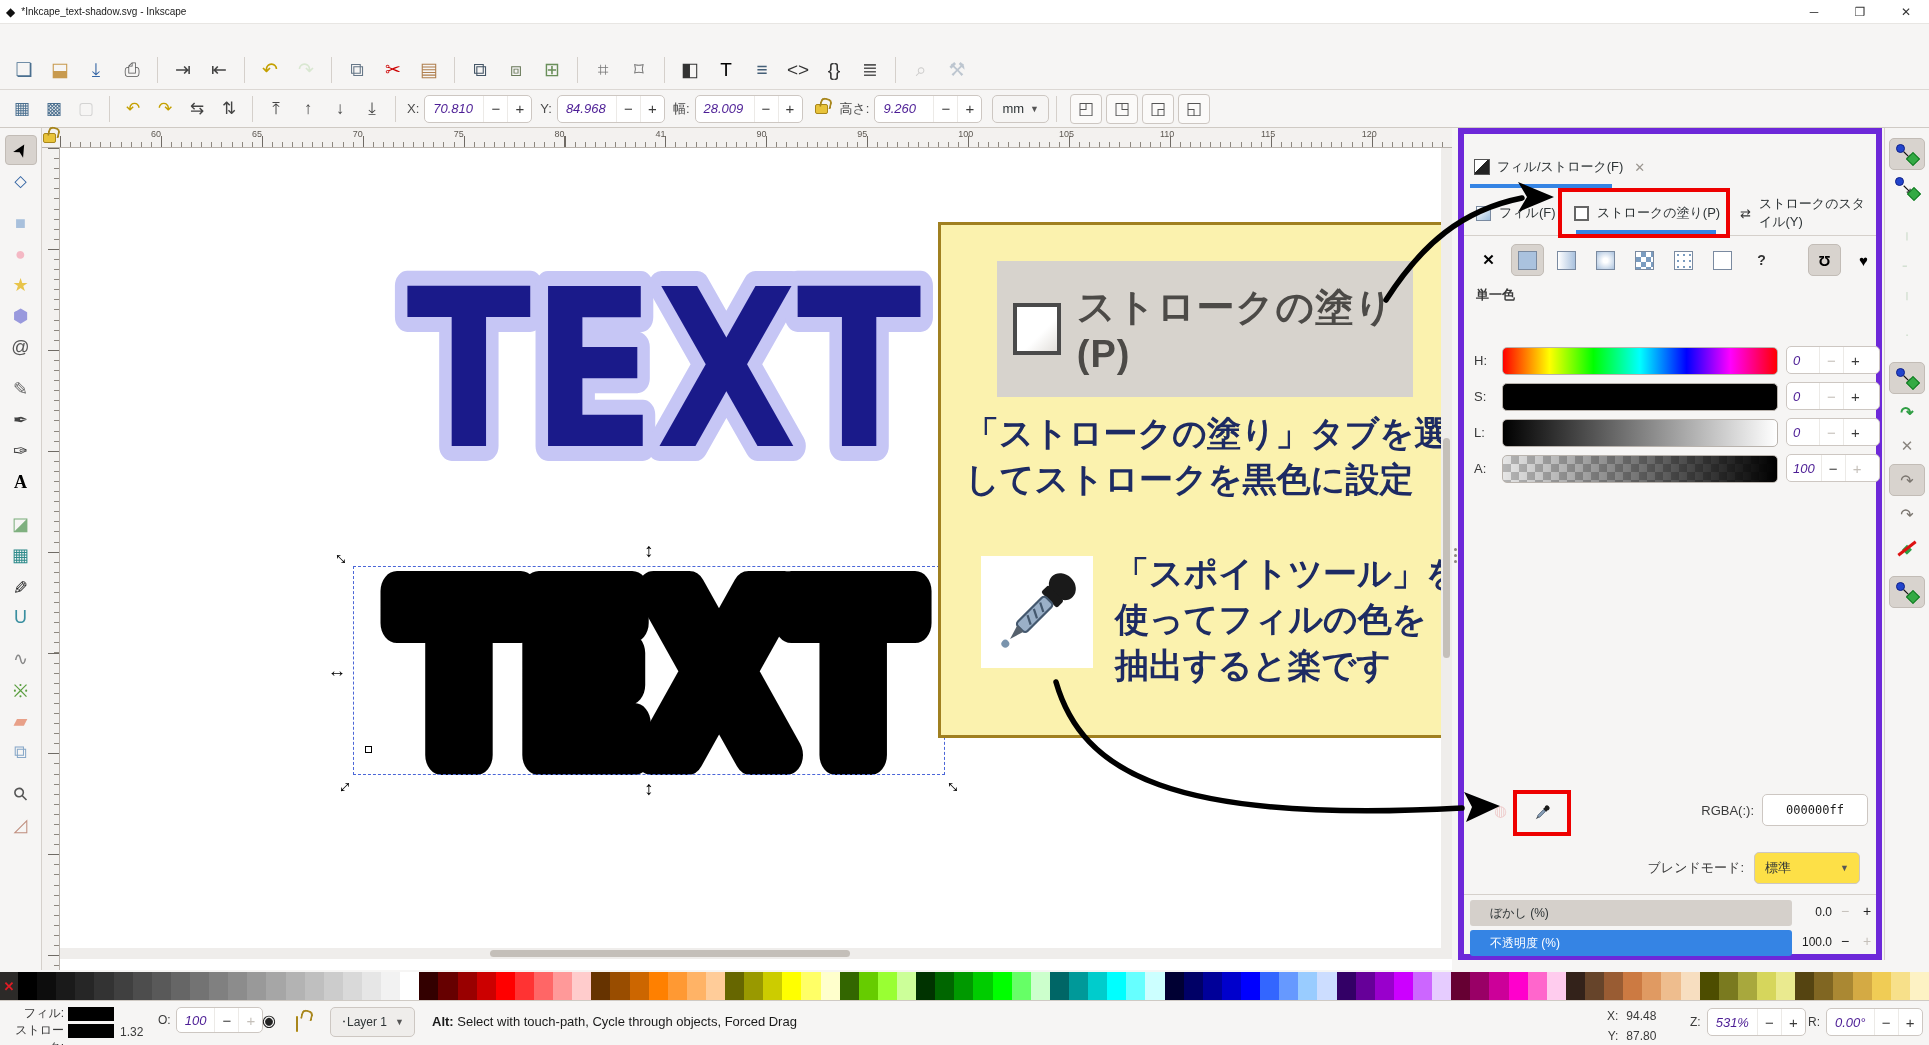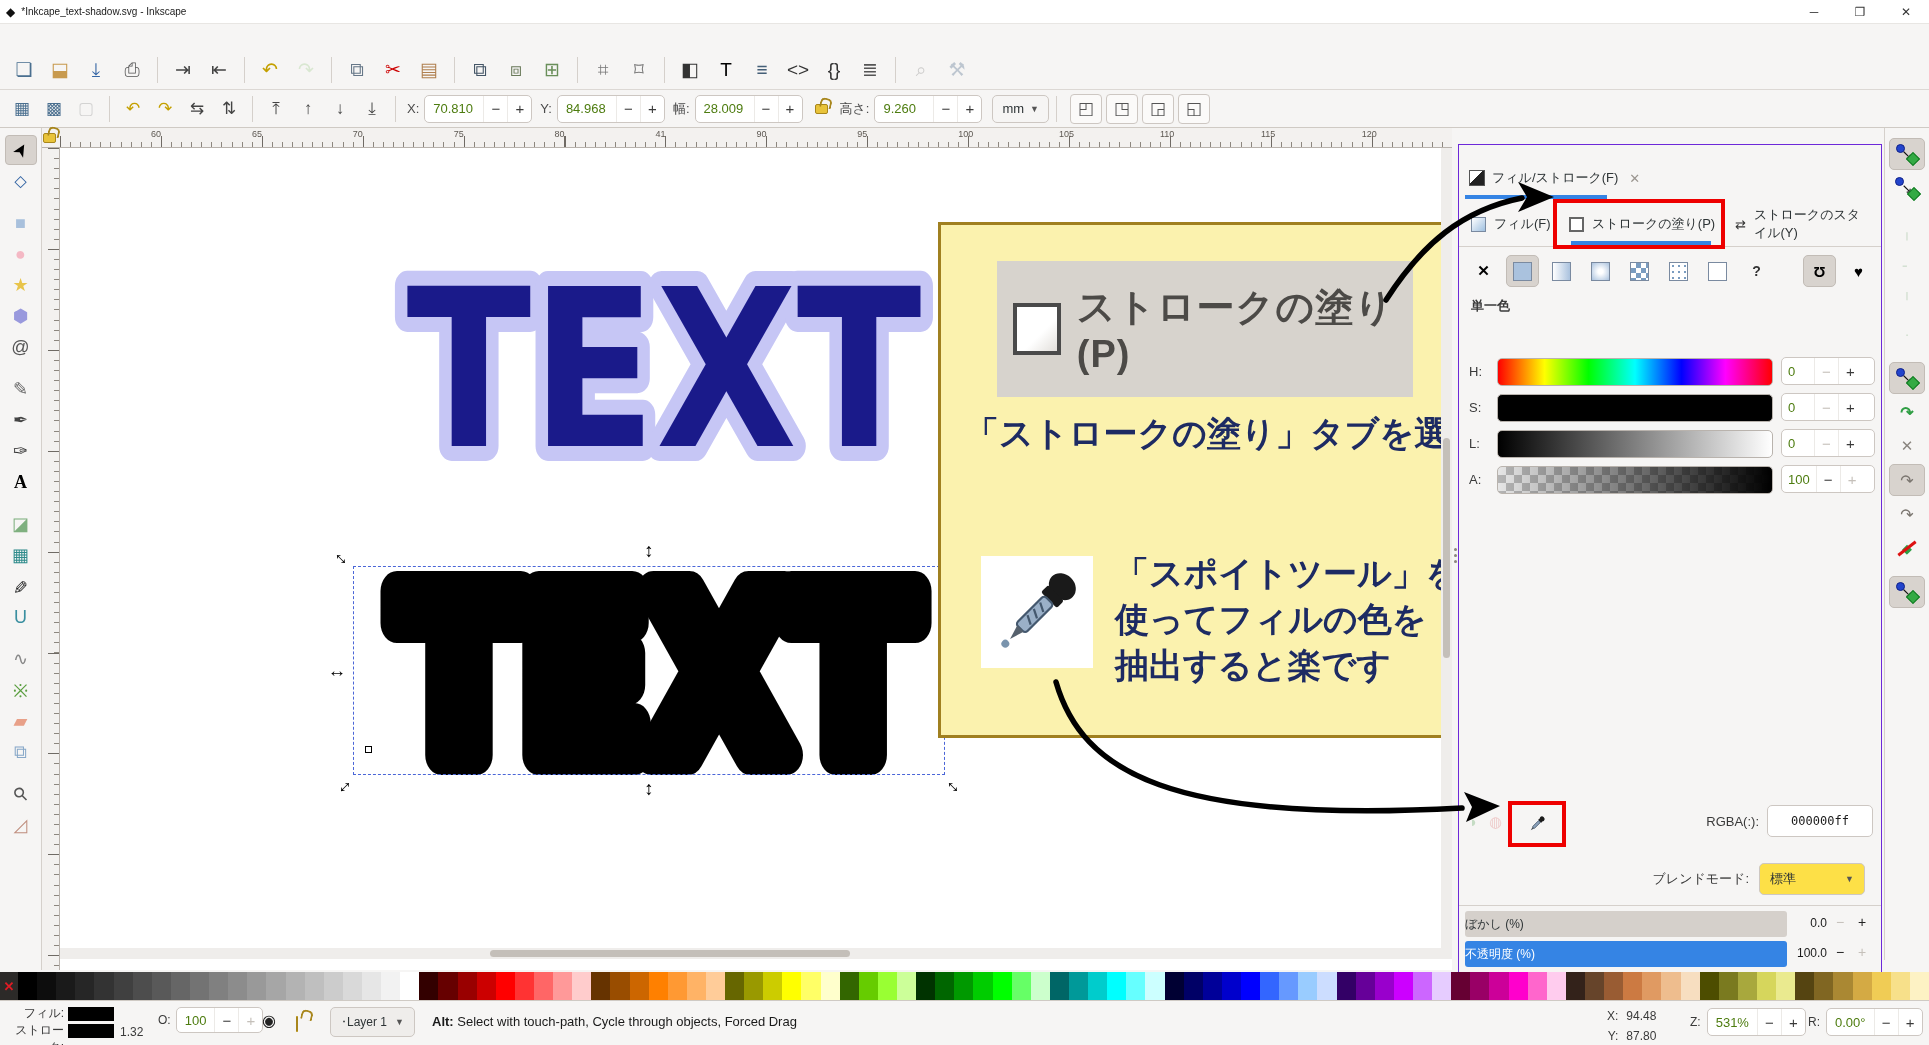--- a/index.html
+++ b/index.html
@@ -20,21 +20,21 @@
   
   .cmdbar { position:absolute; left:0; top:50px; width:1929px; height:40px; background:#f6f5f4; border-bottom:1px solid #dcd8d4; display:flex; align-items:center; padding-left:6px; }
   .cmd-icon { width:36px; height:32px; display:flex; align-items:center; justify-content:center; font-size:19px; border-radius:4px; }
   .vsep { width:1px; height:26px; background:#d5d0cb; margin:0 7px; }
   
   .toolctrl { position:absolute; left:0; top:90px; width:1929px; height:38px; background:#f6f5f4; border-bottom:1px solid #cfcac4; display:flex; align-items:center; padding-left:6px; font-size:13px; }
   .tc-icon { width:32px; height:30px; display:flex; align-items:center; justify-content:center; font-size:17px; border-radius:4px; }
   .field { display:flex; align-items:center; margin:0 4px; }
   .field .flabel { color:#4a4a4a; margin-right:5px; }
   .spin { display:inline-flex; align-items:center; background:#fff; border:1px solid #cdc7c2; border-radius:5px; height:28px; overflow:hidden; }
-  .spin .val { padding:0 8px; min-width:58px; font-size:13px; color:#4d7c0f; }
+  .spin .val { padding:0 8px; min-width:58px; font-size:13px; color:#4c1d95;font-style:italic; }
   .spin .sbtn { width:24px; height:100%; display:flex; align-items:center; justify-content:center; color:#3a3a3a; font-size:15px; border-left:1px solid #eceae7; }
   .spin .sbtn.dim { color:#c5c0ba; }
   .unitbox { display:inline-flex; align-items:center; gap:6px; background:#f6f5f4; border:1px solid #cdc7c2; border-radius:5px; height:28px; padding:0 9px; font-size:13px; margin-left:6px; }
   .lock-o { position:relative; width:13px; height:10px; background:#e8c33a; border:1px solid #a8861c; border-radius:2px; margin:0 8px; }
   .lock-o::before { content:""; position:absolute; left:4px; top:-7px; width:8px; height:8px; border:2px solid #a8861c; border-bottom:none; border-radius:5px 5px 0 0; transform:rotate(14deg); }
   
   .ruler-corner { position:absolute; left:0; top:128px; width:60px; height:20px; background:#f3f1ef; border-bottom:1px solid #b8b2ac; display:flex; align-items:center; justify-content:flex-end; padding-right:4px; }
   .hruler { position:absolute; left:60px; top:128px; width:1392px; height:20px; background:#f3f1ef; border-bottom:1px solid #b8b2ac; overflow:hidden; }
   .hruler::before { content:""; position:absolute; left:0; bottom:0; width:100%; height:5px;
     background:repeating-linear-gradient(to right,#8d877f 0 1px,transparent 1px 10.09px); }
@@ -64,21 +64,21 @@
   .note-line { position:absolute; font-size:34px; font-weight:bold; color:#1d2b63; white-space:nowrap; }
   .dropper-img { position:absolute; background:#ffffff; }
   
   .splitter-dots { position:absolute; left:1451px; top:540px; width:8px; height:30px; display:flex; flex-direction:column; align-items:center; justify-content:center; gap:3px; }
   .splitter-dots i { width:3px; height:3px; border-radius:50%; background:#8a847e; }
   .hscroll { position:absolute; left:60px; top:959px; width:1392px; height:11px; background:#efedeb; }
   .hscroll .thumb { position:absolute; left:430px; top:2px; width:360px; height:7px; border-radius:4px; background:#c4bfb9; }
   .vscroll { position:absolute; left:1441px; top:148px; width:11px; height:811px; background:#efedeb; }
   .vscroll .thumb { position:absolute; top:290px; left:2px; height:220px; width:7px; border-radius:4px; background:#c4bfb9; }
   
-  .dock { position:absolute; left:1458px; top:128px; width:424px; height:832px; background:#f6f5f4; border:1px solid #6d28d9;margin-top:16px; }
+  .dock { position:absolute; left:1458px; top:128px; width:424px; height:832px; background:#f6f5f4; border:6px solid #6d28d9; }
   .dock-tab { position:absolute; left:0; top:14px; height:38px; display:flex; align-items:center; padding:0 10px; gap:7px; font-size:13px; color:#2e3436; }
   .dock-tab .close-x { color:#9a958f; font-size:13px; margin-left:4px; }
   .dock-underline { position:absolute; left:6px; top:50px; width:142px; height:4px; background:#3584e4; }
   .fs-ico { position:relative; width:16px; height:16px; background:linear-gradient(135deg,#fff 45%,#222 46%); border:1px solid #555; }
   .tabs-row { position:absolute; left:0; top:54px; width:100%; height:48px; border-bottom:1px solid #d5d0cb; }
   .ptab { position:absolute; top:6px; height:38px; display:flex; align-items:center; gap:8px; font-size:13px; color:#2e3436; padding:0 8px; }
   .ptab .sq-grad { width:15px; height:15px; border:1px solid #7a8aa0; background:linear-gradient(135deg,#ffffff,#9fc0e0); }
   .ptab .sq-white { width:15px; height:15px; border:2px solid #666; background:#fff; }
   .red-box { position:absolute; border:4px solid #ee0000; }
   .active-underline { position:absolute; height:4px; background:#3584e4; }
@@ -103,21 +103,21 @@
   .dock-bottom-ico { position:absolute; font-size:15px; }
   .dropper-btn { position:absolute; left:49px; top:656px; width:58px; height:46px; display:flex; align-items:center; justify-content:center; }
   .rgba-row { position:absolute; right:8px; top:660px; display:flex; align-items:center; gap:8px; }
   .rgba-label { font-size:13px; color:#3a3a3a; }
   .rgba-input { width:106px; height:32px; background:#fff; border:1px solid #cdc7c2; border-radius:5px; display:flex; align-items:center; justify-content:center; font-family:"DejaVu Sans Mono", monospace; font-size:12px; color:#1a1a1a; }
   .blend-row { position:absolute; right:16px; top:718px; display:flex; align-items:center; gap:10px; }
   .blend-label { font-size:13px; color:#3a3a3a; }
   .blend-dd { width:106px; height:32px; border:1px solid #cdc7c2; border-radius:5px; background:#fde047; display:flex; align-items:center; justify-content:space-between; padding:0 10px; font-size:13px; }
   .dock-sep { position:absolute; left:0; top:760px; width:100%; height:1px; background:#d5d0cb; }
   .meter-row { position:absolute; left:6px; width:412px; height:26px; }
-  .meter-bar { position:absolute; left:0; top:0; height:26px; width:322px; border-radius:3px; display:flex; align-items:center; padding-left:0; font-size:12px; }
+  .meter-bar { position:absolute; left:0; top:0; height:26px; width:322px; border-radius:3px; display:flex; align-items:center; padding-left:20px; font-size:12px; }
   .meter-val { position:absolute; left:328px; top:5px; font-size:12px; color:#1a1a1a; width:34px; text-align:right; }
   .mini { position:absolute; top:3px; font-size:14px; width:18px; text-align:center; color:#222; }
   .mini.dim { color:#c5c0ba; }
   
   .snapbar { position:absolute; left:1884px; top:128px; width:45px; height:832px; background:#f6f5f4; border-left:1px solid #d5d0cb; padding-top:8px; }
   .sic { position:relative; width:36px; height:32px; margin:2px auto; border-radius:5px; display:flex; align-items:center; justify-content:center; }
   .sic.pressed { background:#d8d3ce; border:1px solid #c2bcb6; }
   .sic.gap { margin-top:12px; }
   .sic .g { font-size:14px; }
   .sic.main .g { font-size:13px; color:#111; }
@@ -376,20 +376,21 @@
     <div class="handle" style="left:578px;top:630px;">↕</div>
     <div class="handle" style="left:884px;top:626px;transform:rotate(45deg);">↔</div>
     <div class="anchor-sq" style="left:305px;top:598px;"></div>
 
     <div class="note" style="left:878px;top:74px;width:514px;height:516px;">
       <div class="note-chip" style="left:56px;top:36px;width:416px;height:136px;">
         <span class="chip-sq"></span>
         <span class="chip-label">ストロークの塗り(P)</span>
       </div>
       <div class="note-line" style="left:24px;top:186px;">「ストロークの塗り」タブを選択</div>
+      <div class="note-line" style="left:24px;top:232px;">してストロークを黒色に設定</div>
 
       <svg class="dropper-img" style="left:40px;top:331px;" width="112" height="112" viewBox="0 0 100 100">
         <rect x="0" y="0" width="100" height="100" fill="#ffffff"></rect>
         <g transform="rotate(45 50 50)">
           <ellipse cx="50" cy="18" rx="13" ry="11" fill="#1a1a1a"></ellipse>
           <rect x="40" y="26" width="20" height="9" rx="2" fill="#1a1a1a"></rect>
           <rect x="44" y="35" width="12" height="36" rx="3" fill="#9ab0c8" stroke="#44586e" stroke-width="2"></rect>
           <line x1="46" y1="42" x2="54" y2="46" stroke="#44586e" stroke-width="2"></line>
           <line x1="46" y1="50" x2="54" y2="54" stroke="#44586e" stroke-width="2"></line>
           <line x1="46" y1="58" x2="54" y2="62" stroke="#44586e" stroke-width="2"></line>

